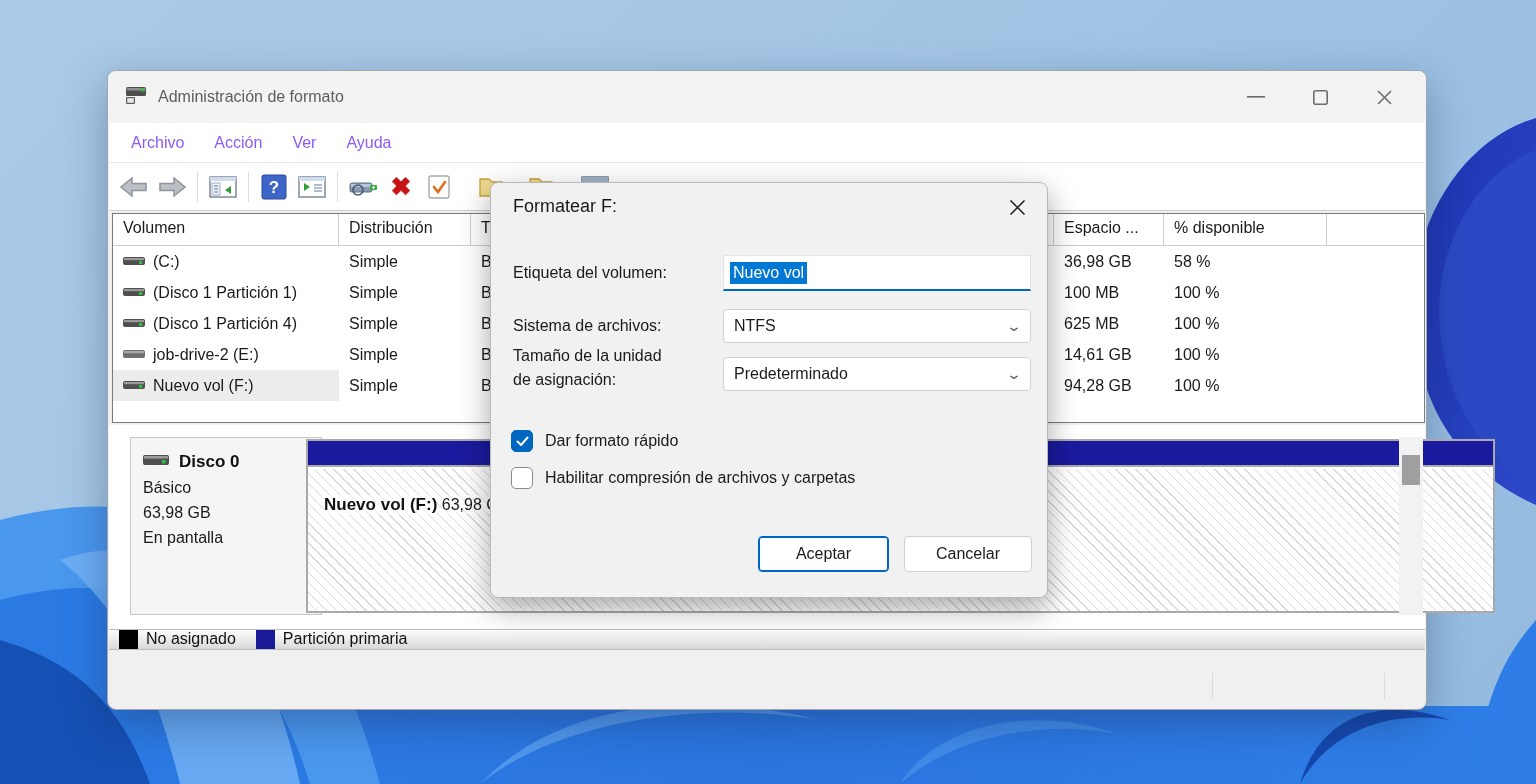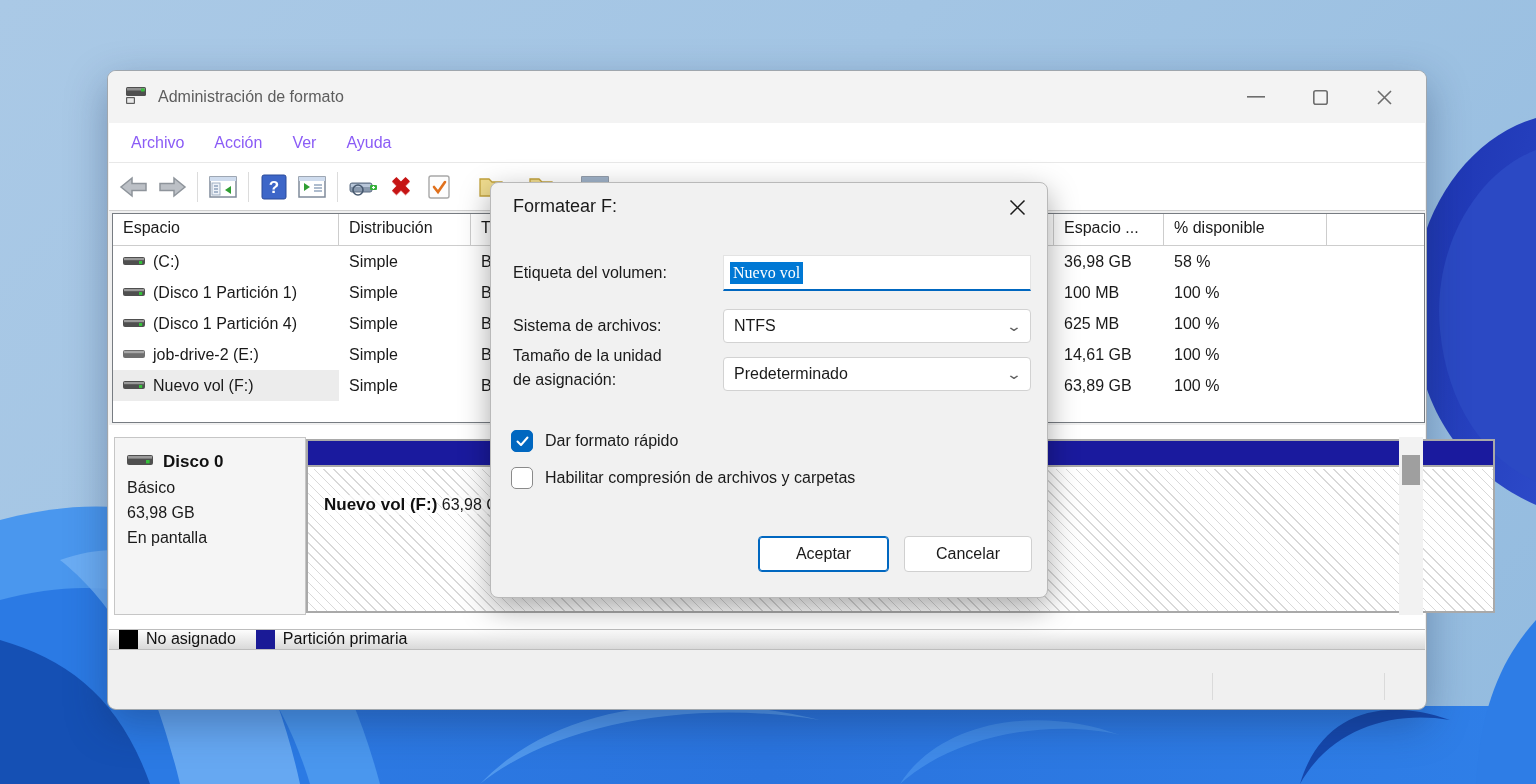--- a/index.html
+++ b/index.html
@@ -39,21 +39,21 @@
   .vt-grid { display:grid; grid-template-columns:226px 132px 583px 110px 163px 1fr; }
   .vt-head .cell { background:#fff; font-size:16px; color:#1a1a1a; padding:5px 8px 6px 10px;
                    border-right:1px solid #cdcdcd; border-bottom:1px solid #cdcdcd; height:32px; }
   .vt-row .cell { font-size:16px; color:#1a1a1a; padding:4px 8px 4px 10px; height:31px;
                   display:flex; align-items:center; white-space:nowrap; overflow:hidden; }
   .vt-row.hl .cell.c0 { background:#ececec; }
   .cell .dico { margin-right:8px; flex:0 0 auto; }
 
   
   .dpanel { position:absolute; left:1px; right:1px; top:354px; height:204px; background:#fff; }
-  .dinfo { position:absolute; left:5px; top:12px; width:192px; height:178px; background:#f5f5f5;
+  .dinfo { position:absolute; left:21px; top:12px; width:192px; height:178px; background:#f5f5f5;
            border:1px solid #c6c6c6; padding:14px 12px; }
   .dinfo .drow { display:flex; align-items:center; gap:10px; }
   .dinfo .dname { font-size:17px; font-weight:bold; color:#111; }
   .dinfo .dline { font-size:16px; color:#1a1a1a; margin-top:7px; }
   .vblock { position:absolute; left:197px; top:14px; width:1189px; height:174px;
             border:2px solid #a9a9a9; background:#fff; }
   .vstrip { height:26px; background:#1a1a9e; border-bottom:2px solid #a9a9a9; }
   .vhatch { position:absolute; left:0; right:0; top:28px; bottom:0;
             background:repeating-linear-gradient(45deg,#ffffff 0px,#ffffff 6px,#d9d9d9 6px,#d9d9d9 7px);
             padding:20px 0 0 16px; }
@@ -77,21 +77,21 @@
 
   
   .dialog { position:absolute; left:490px; top:182px; width:558px; height:416px; background:#f1f1f1;
             border:1px solid #b9b9b9; border-radius:8px; box-shadow:0 10px 30px rgba(0,0,0,.35); z-index:10; }
   .dlg-title { position:absolute; left:22px; top:13px; font-size:18px; color:#1a1a1a; }
   .dlg-close { position:absolute; right:16px; top:10px; width:28px; height:28px; display:flex;
                align-items:center; justify-content:center; color:#1a1a1a; font-size:21px; }
   .dlg-label { position:absolute; left:22px; font-size:16px; color:#1a1a1a; }
   .dlg-input { position:absolute; left:232px; top:72px; width:308px; height:36px; background:#fff;
                border:1px solid #e3e3e3; border-bottom:2px solid #0067c0; display:flex; align-items:center;
-               padding-left:6px;font-family:Liberation Serif, serif; }
+               padding-left:6px; }
   .sel-text { background:#0078d4; color:#fff; font-size:16px; padding:2px 3px; }
   .dlg-select { position:absolute; left:232px; width:308px; height:34px; background:#fff;
                 border:1px solid #d2d2d2; border-radius:4px; display:flex; align-items:center;
                 padding:0 10px; font-size:16px; color:#1a1a1a; justify-content:space-between; }
   .chev { color:#5f5f5f; font-size:14px; transform:scaleX(1.4); }
   .chk-row { position:absolute; left:20px; display:flex; align-items:center; gap:12px; }
   .chk { width:22px; height:22px; border-radius:5px; border:1px solid #8a8a8a; background:#fff;
          display:flex; align-items:center; justify-content:center; }
   .chk.on { background:#0067c0; border-color:#0067c0; }
   .chk-label { font-size:16px; color:#1a1a1a; }
@@ -245,21 +245,21 @@
       <div class="tb-icon">
         <svg width="28" height="22" viewBox="0 0 28 22">
           <rect x="1" y="1" width="26" height="20" fill="#e8ecf2" stroke="#6f7c8e" stroke-width="1.5"></rect>
           <rect x="1" y="1" width="26" height="5" fill="#9fb2c8"></rect>
         </svg>
       </div>
     </div>
 
     <div class="vtable">
       <div class="vt-grid vt-head">
-        <div class="cell">Espacio</div>
+        <div class="cell">Volumen</div>
         <div class="cell">Distribución</div>
         <div class="cell">Tipo</div>
         <div class="cell">Espacio ...</div>
         <div class="cell">% disponible</div>
         <div class="cell" style="border-right:none;"></div>
       </div>
 
       <div class="vt-grid vt-row">
         <div class="cell c0">
             <span class="dico"><svg width="22" height="12" viewBox="0 0 22 12">
@@ -323,21 +323,21 @@
         <div class="cell c0">
             <span class="dico"><svg width="22" height="12" viewBox="0 0 22 12">
                 <rect y="2" width="22" height="8" rx="2" fill="#4f4f4f"></rect>
                 <rect x="1" y="3" width="20" height="2.2" fill="#9a9a9a"></rect>
                 <rect x="16" y="6" width="3.2" height="3" fill="#35c03a"></rect>
               </svg></span>
             <span>Nuevo vol (F:)</span>
           </div>
         <div class="cell">Simple</div>
         <div class="cell">Básico</div>
-        <div class="cell">63,89 GB</div>
+        <div class="cell">94,28 GB</div>
         <div class="cell">100 %</div>
         <div class="cell"></div>
       </div>
     </div>
 
     <div class="dpanel">
       <div class="dinfo">
         <div class="drow">
           <span>
             <svg width="26" height="14" viewBox="0 0 26 14">

